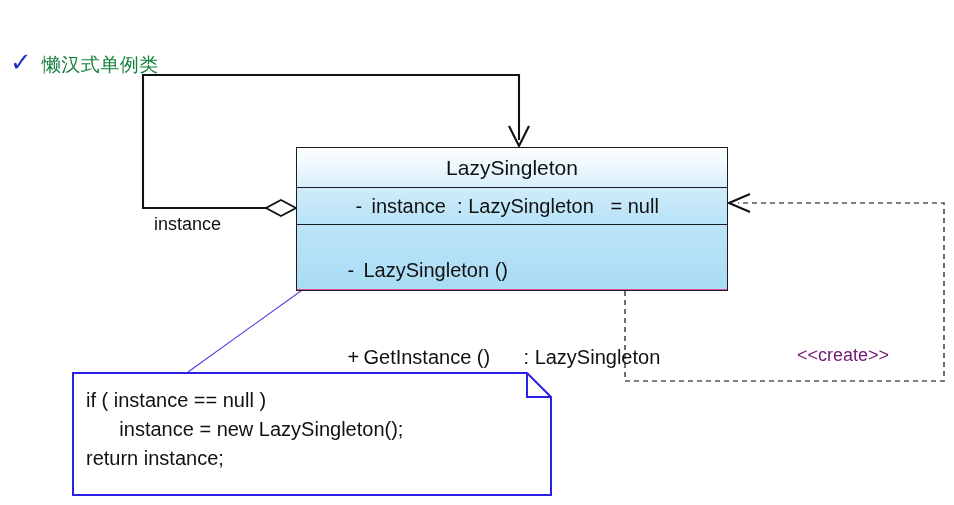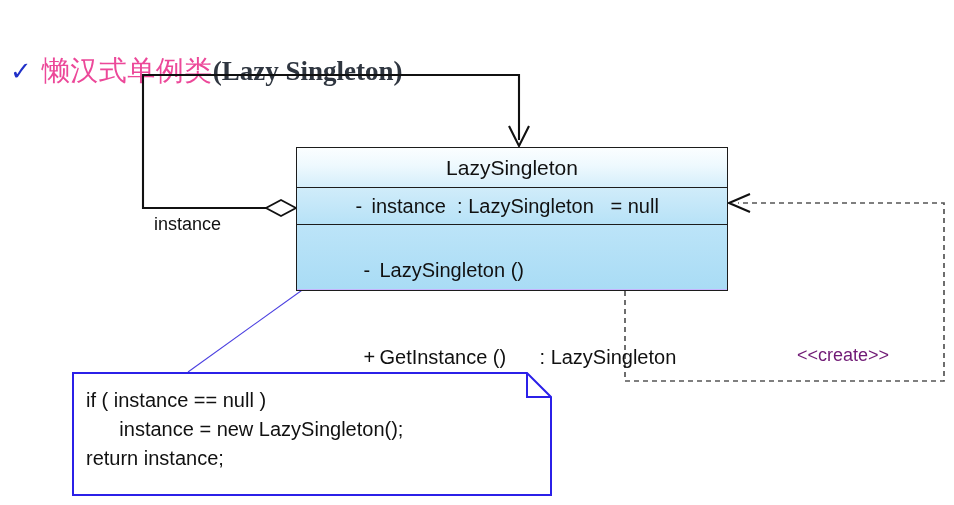--- a/index.html
+++ b/index.html
@@ -29,22 +29,22 @@
   #title-check {
     color: #2030c8;
     font-size: 26px;
     line-height: 1;
     font-family: "DejaVu Sans", sans-serif;
     margin-right: 10px;
     font-weight: 700;
   }
   #title-cn-a, #title-cn-b {
     font-family: "DejaVu Serif", "Liberation Serif", serif;
-    font-size: 28px;
-    color: #ec4899;
+    font-size: 19px;
+    color: #15803d;
     letter-spacing: 0.5px;
     margin-top: 48px;
   }
   #title-en {
     font-family: "Liberation Serif", "DejaVu Serif", serif;
     font-size: 27px;
     font-weight: 700;
     color: #2f3640;
   }
 
@@ -59,21 +59,21 @@
 
   
   #class-box {
     position: absolute;
     left: 296px;
     top: 147px;
     width: 432px;
     height: 144px;
     border: 1.6px solid #1c1c1c;
     box-sizing: border-box;
-    background: #c4b5fd;
+    background: #ec4899;
   }
   .cmp {
     box-sizing: border-box;
     width: 100%;
     position: relative;
   }
   #cmp-name {
     height: 40px;
     background: linear-gradient(to bottom, #fbfeff 0%, #eef9fe 45%, #d5eefb 100%);
     border-bottom: 1.6px solid #1c1c1c;
@@ -85,21 +85,21 @@
     height: 37px;
     background: linear-gradient(to bottom, #d0ecfa 0%, #b7e2f7 100%);
     border-bottom: 1.6px solid #1c1c1c;
     display: flex;
     align-items: center;
     padding-left: 14px;
   }
   #cmp-ops {
     height: 64px;
     background: linear-gradient(to bottom, #bce4f8 0%, #a9dcf5 100%);
-    padding-left: 22px;
+    padding-left: 6px;
     padding-top: 2px;
   }
   .cls-name {
     font-size: 21px;
     color: #111111;
     font-family: "Liberation Sans", sans-serif;
   }
   .member {
     font-size: 20px;
     color: #111111;
@@ -153,21 +153,20 @@
   }
 </style>
 </head>
 <body>
 
 <div id="stage">
 
   <div id="title-row">
     <span id="title-check">✓</span>
     <span id="title-cn-a">懒汉式单例类</span>
-    <span id="title-en">(Lazy Singleton)</span>
   </div>
 
   <svg id="wires" viewBox="0 0 954 505" width="954" height="505" xmlns="http://www.w3.org/2000/svg">
 
     <g>
       <path d="M 296 208 L 143 208 L 143 75 L 519 75 L 519 140" fill="none" stroke="#111111" stroke-width="2.1"></path>
 
       <path d="M 509 126 L 519 146 L 529 126" fill="none" stroke="#111111" stroke-width="2.1"></path>
 
       <polygon points="296,208 281,200 266,208 281,216" fill="#ffffff" stroke="#111111" stroke-width="1.8"></polygon>

